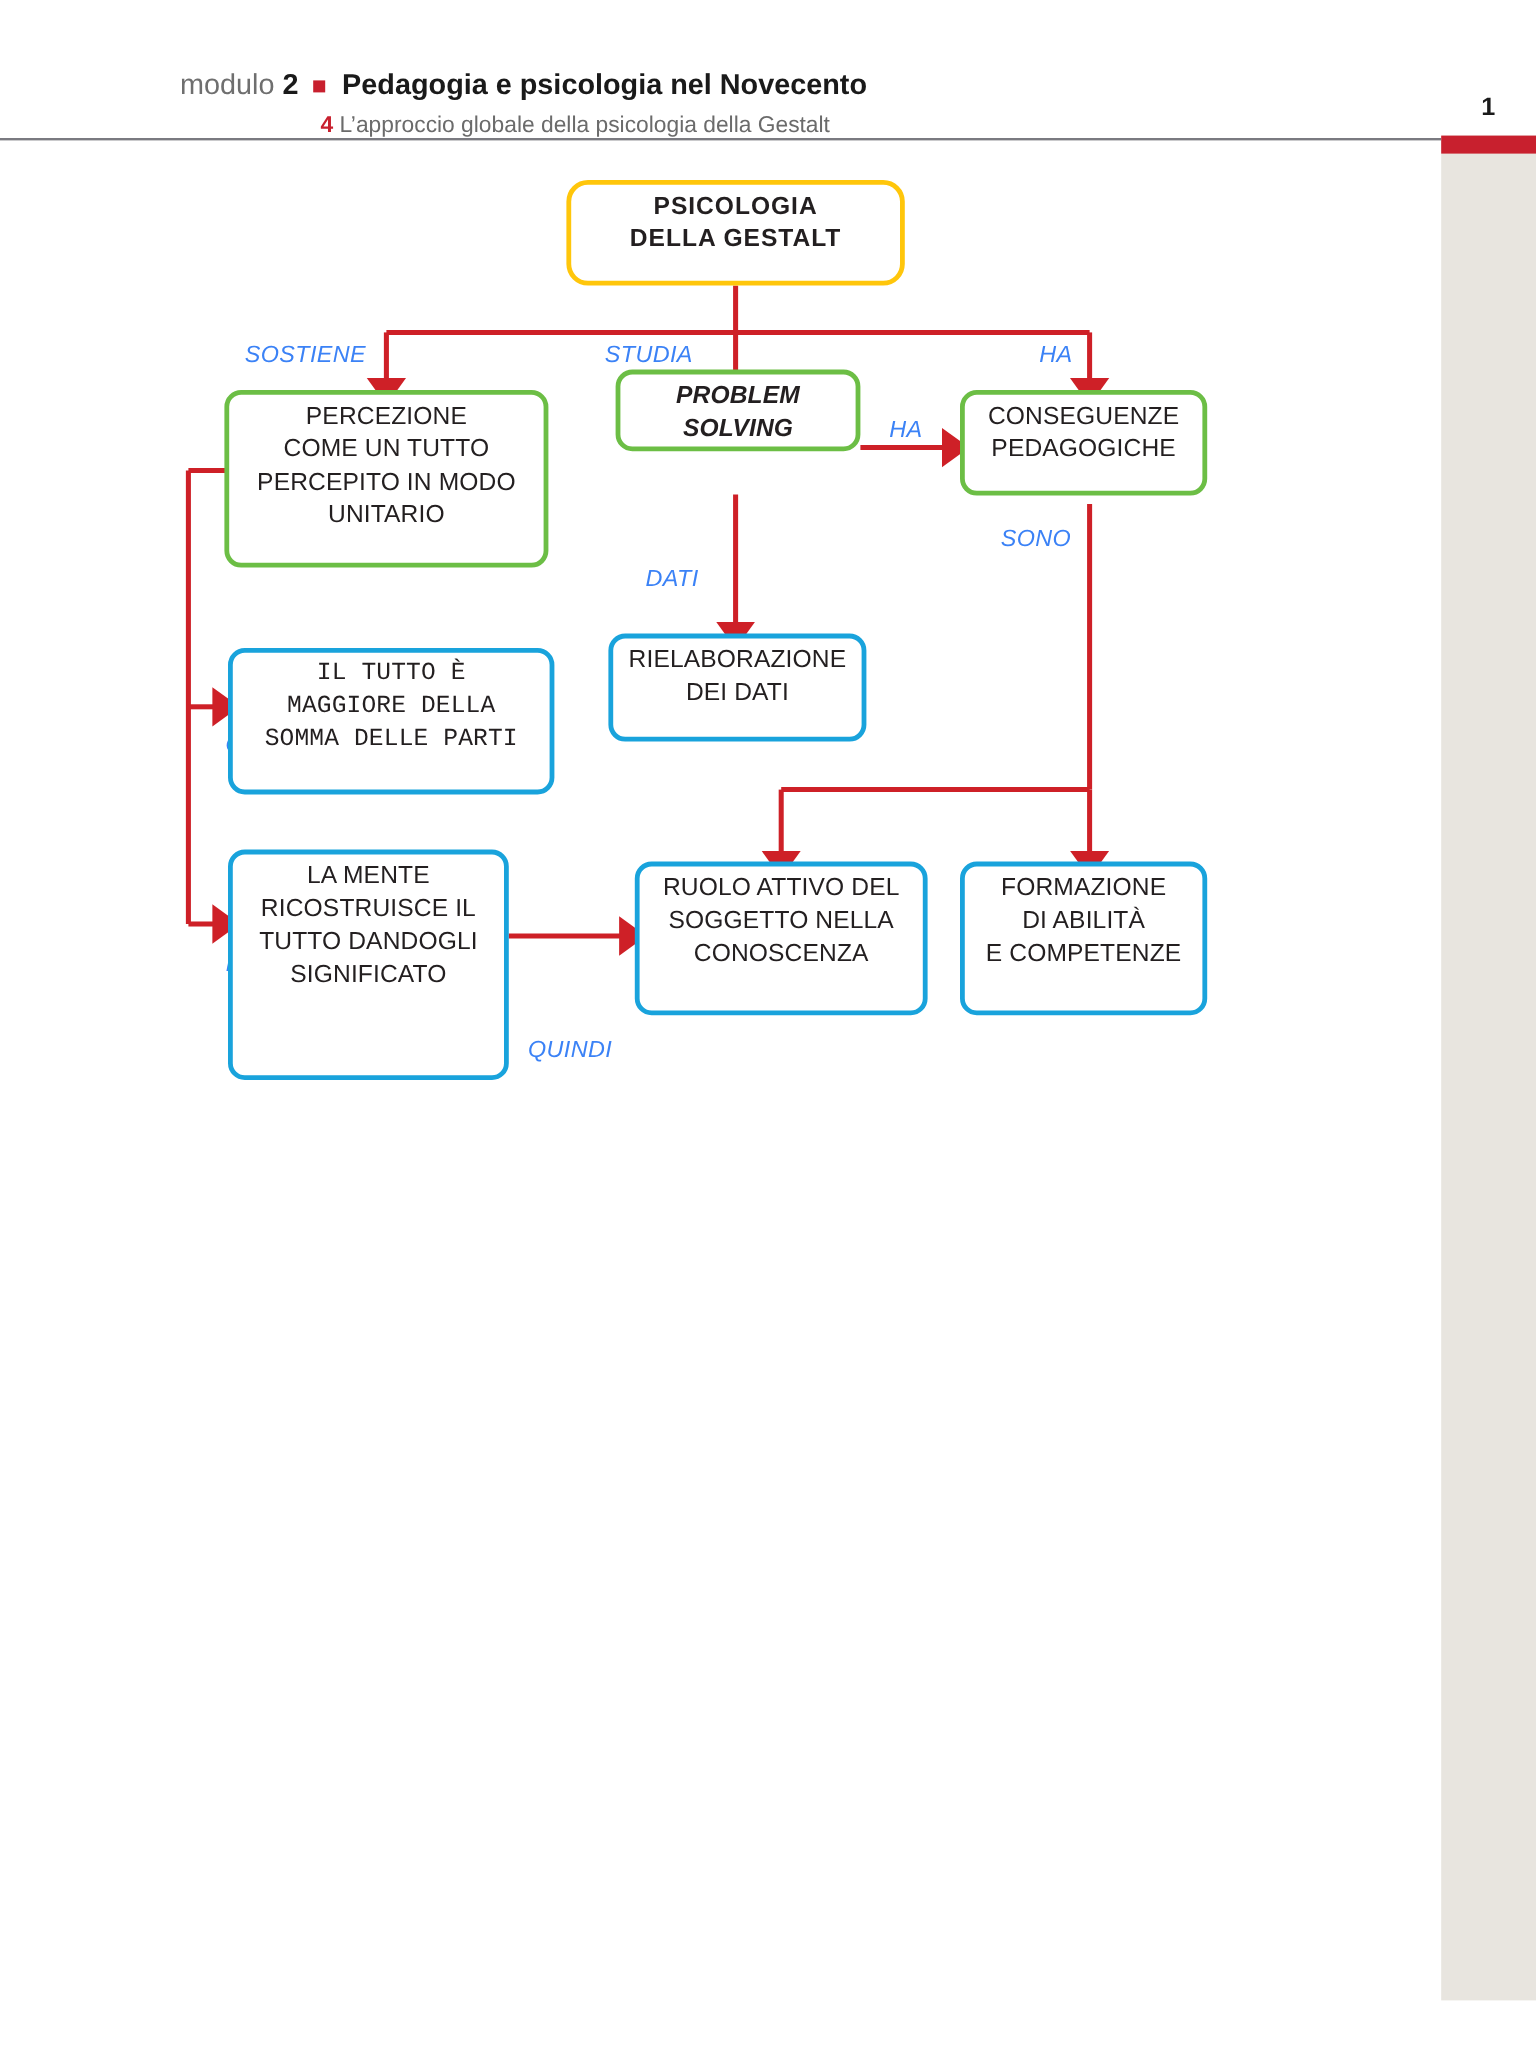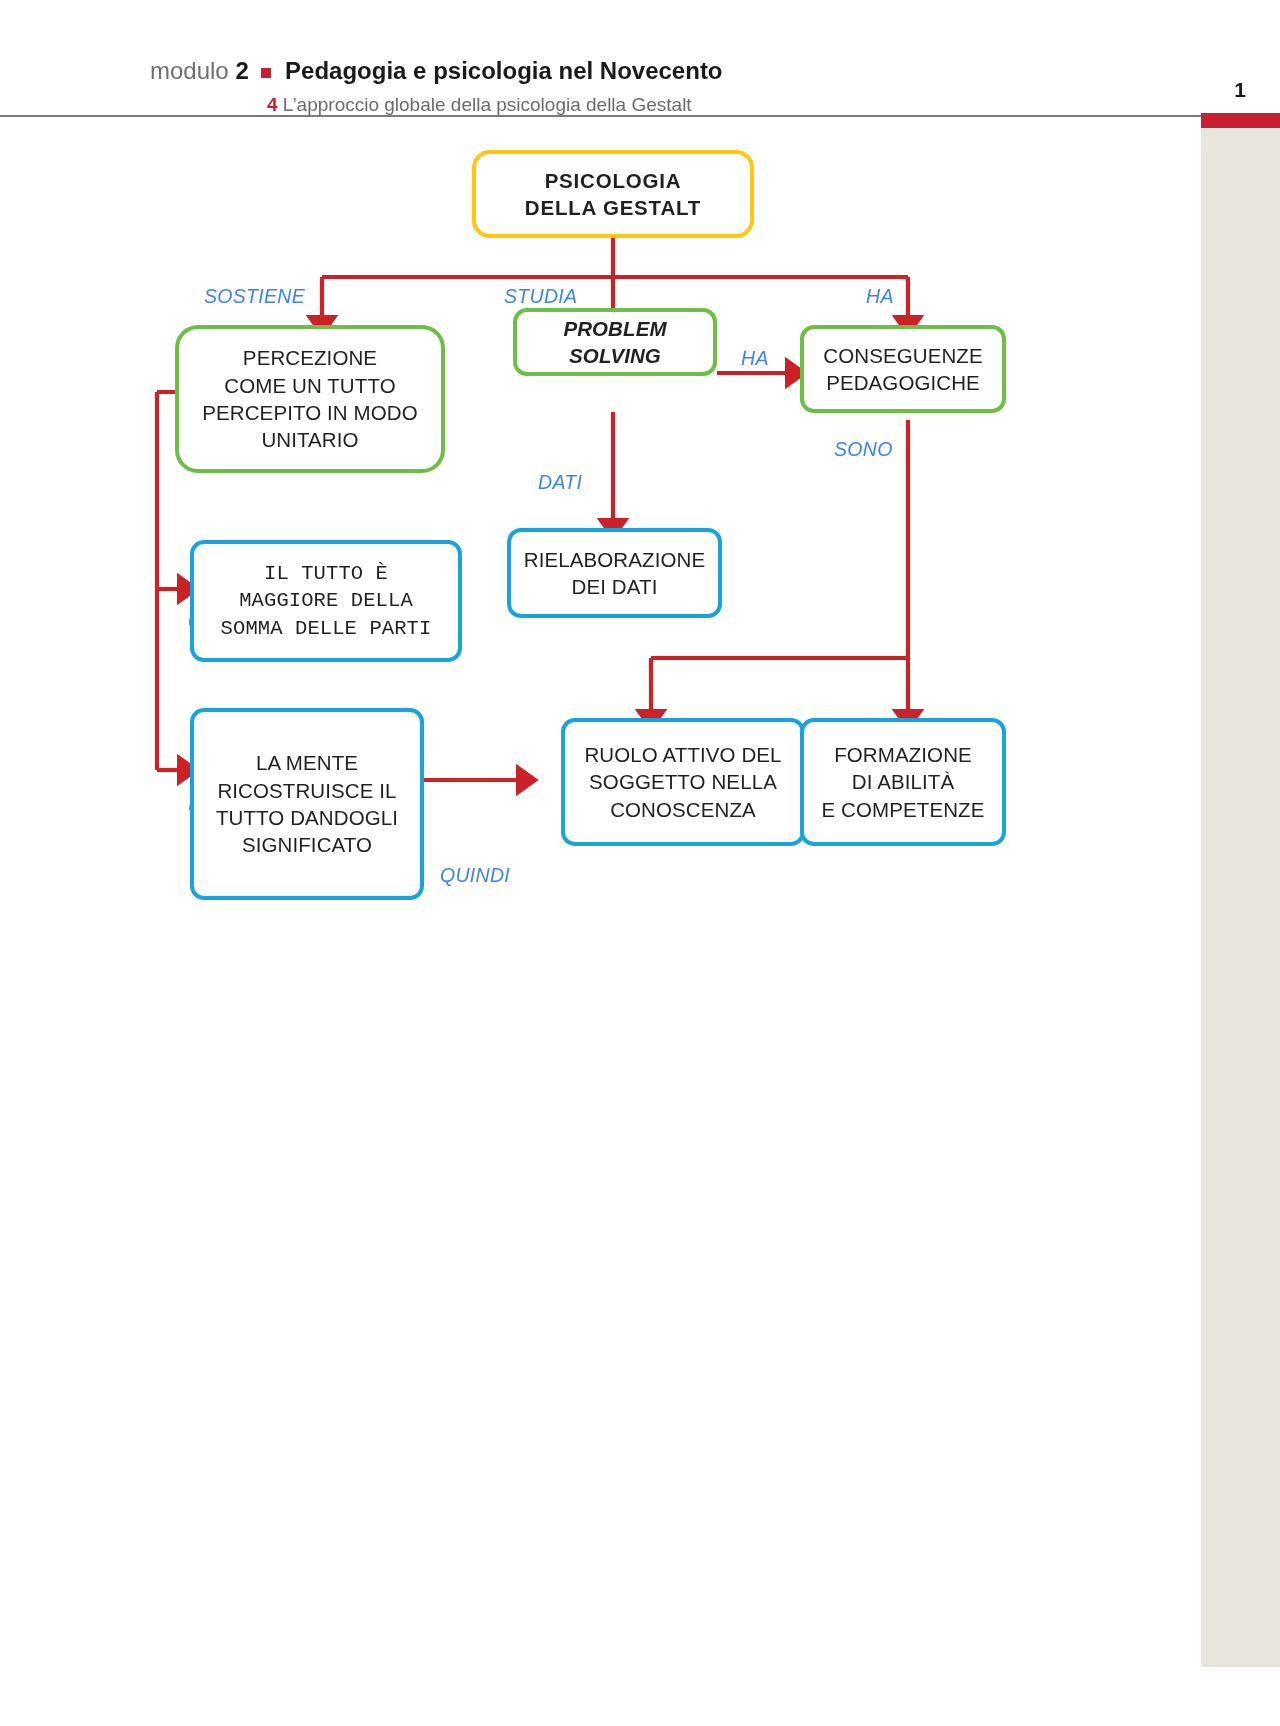--- a/index.html
+++ b/index.html
@@ -90,21 +90,20 @@
     position: absolute;
     left: 0; top: 120px;
     width: 1201px; height: 780px;
   }
   #chart svg { position: absolute; left: 0; top: 0; }
 
   
   .node {
     position: absolute;
     display: flex;
-    align-items: center;
     justify-content: center;
     text-align: center;
     border-radius: 14px;
     background: #ffffff;
     color: #231f20;
     font-size: 20.5px;
     line-height: 1.34;
     letter-spacing: 0.1px;
     padding: 4px 8px;
   }
@@ -196,21 +195,21 @@
     <div class="edge-label" style="left:538px; top:351px;">DATI</div>
     <div class="edge-label" style="left:188px; top:490px;">QUINDI</div>
     <div class="edge-label" style="left:188px; top:672px;">IN CUI</div>
     <div class="edge-label" style="left:440px; top:744px;">QUINDI</div>
     <div class="edge-label" style="left:834px; top:318px;">SONO</div>
 
     <div class="node gold" style="left:472px; top:30px; width:282px; height:88px;">
       <div class="node-inner">PSICOLOGIA<br>DELLA GESTALT</div>
     </div>
 
-    <div class="node green" style="left:175px; top:205px; width:270px; height:148px;border-radius:23px;">
+    <div class="node green" style="left:187px; top:205px; width:270px; height:148px;">
       <div class="node-inner">PERCEZIONE<br>COME UN TUTTO<br>PERCEPITO IN MODO<br>UNITARIO</div>
     </div>
 
     <div class="node green italic" style="left:513px; top:188px; width:204px; height:68px;font-weight:bold;">
       <div class="node-inner">PROBLEM<br>SOLVING</div>
     </div>
 
     <div class="node green" style="left:800px; top:205px; width:206px; height:88px;">
       <div class="node-inner">CONSEGUENZE<br>PEDAGOGICHE</div>
     </div>
@@ -220,21 +219,21 @@
     </div>
 
     <div class="node blue" style="left:507px; top:408px; width:215px; height:90px;">
       <div class="node-inner">RIELABORAZIONE<br>DEI DATI</div>
     </div>
 
     <div class="node blue" style="left:190px; top:588px; width:234px; height:192px;">
       <div class="node-inner">LA MENTE<br>RICOSTRUISCE IL<br>TUTTO DANDOGLI<br>SIGNIFICATO</div>
     </div>
 
-    <div class="node blue" style="left:561px; top:598px; width:244px; height:128px;">
+    <div class="node blue" style="left:529px; top:598px; width:244px; height:128px;">
       <div class="node-inner">RUOLO ATTIVO DEL<br>SOGGETTO NELLA<br>CONOSCENZA</div>
     </div>
 
     <div class="node blue" style="left:800px; top:598px; width:206px; height:128px;">
       <div class="node-inner">FORMAZIONE<br>DI ABILITÀ<br>E COMPETENZE</div>
     </div>
 
   </div>
 </div>
 

